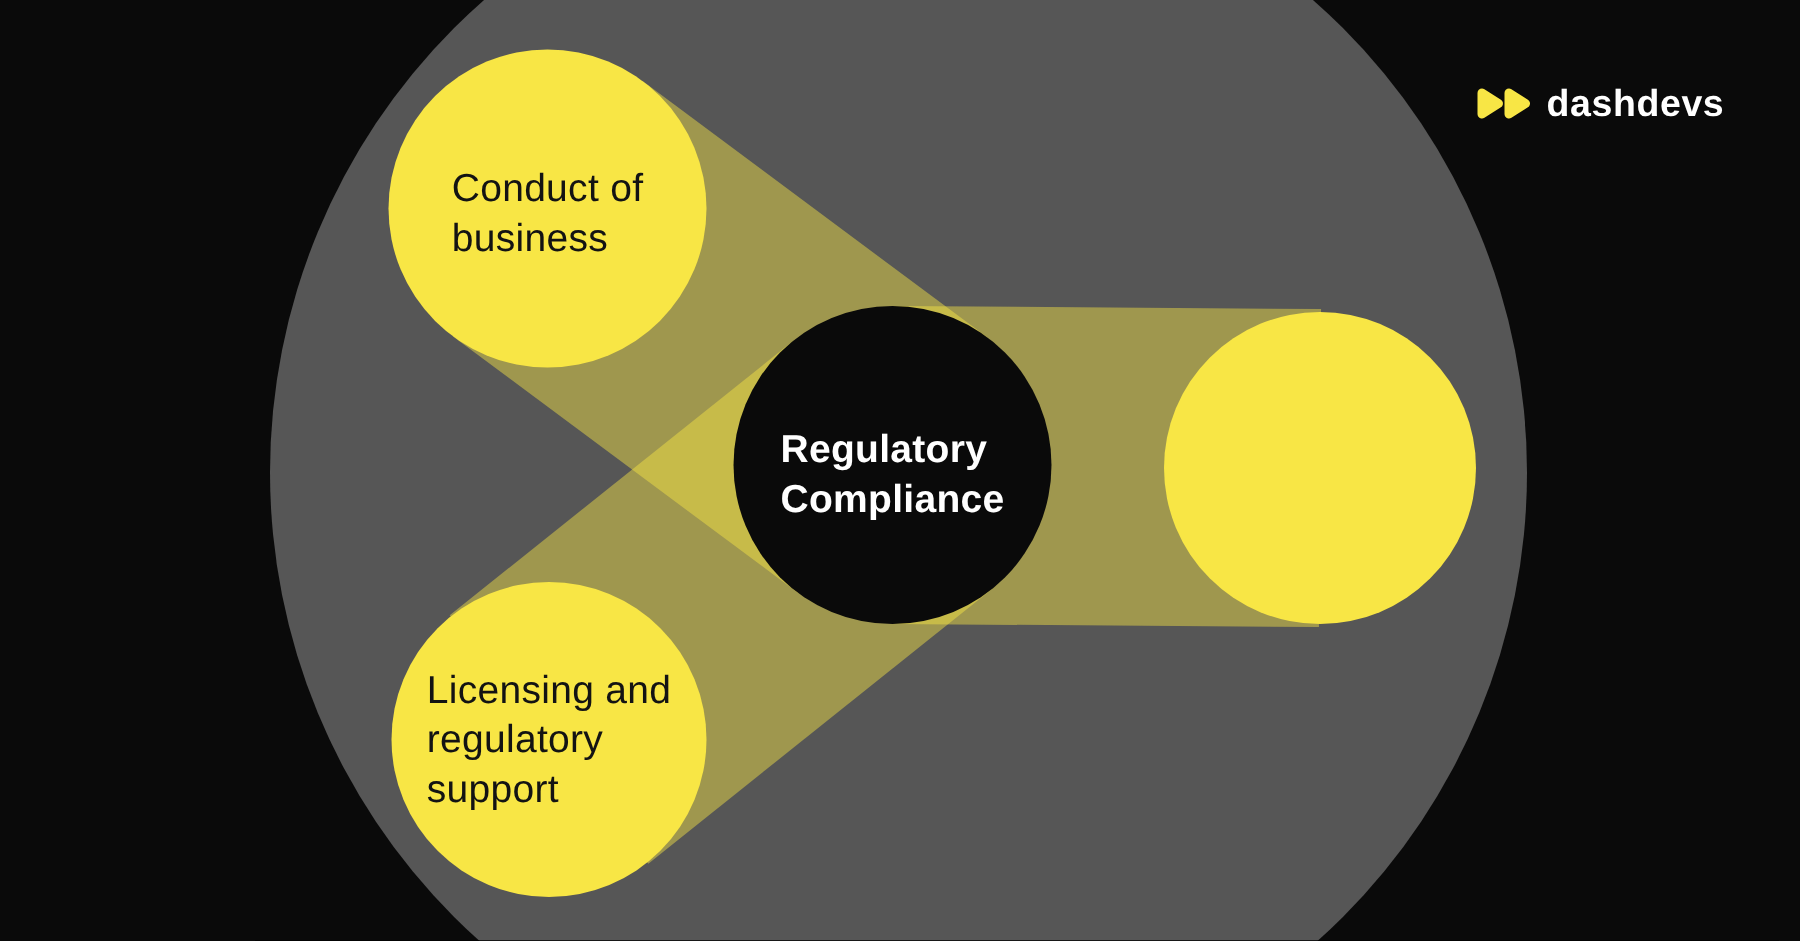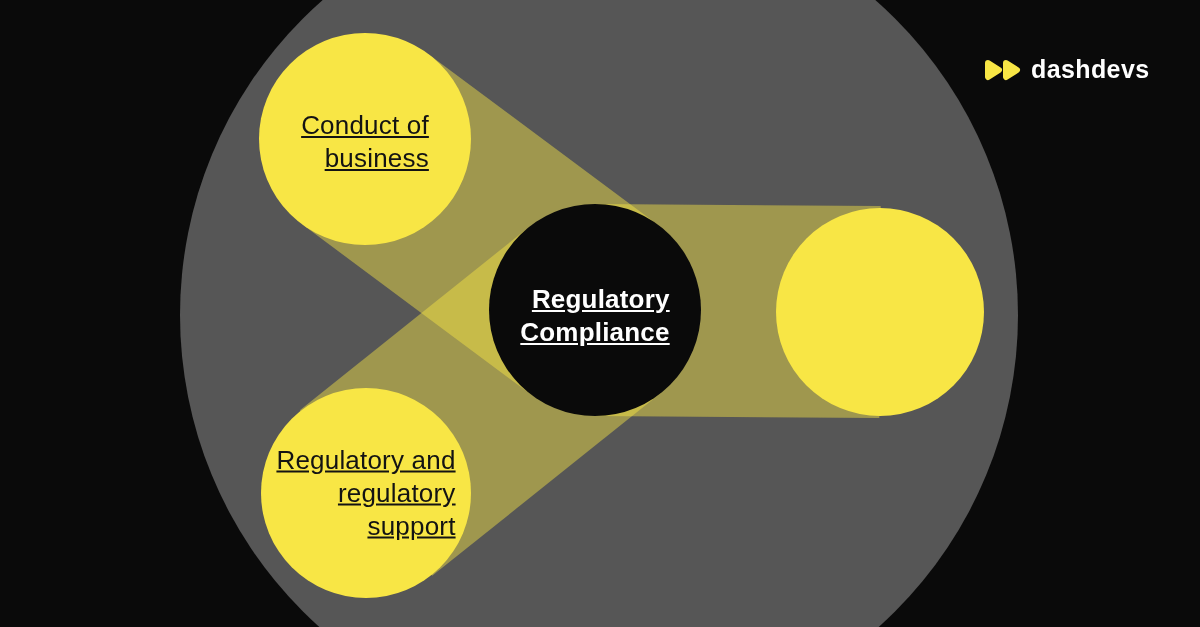--- a/index.html
+++ b/index.html
@@ -13,43 +13,42 @@
   }
   .diagram-svg { position: absolute; left: 0; top: 0; display: block; }
   .bg      { fill: var(--background, #0a0a0a); }
   .backdrop{ fill: var(--backdrop-gray, #565656); }
   .beam    { fill: var(--accent-yellow, #f8e645); fill-opacity: 0.45; }
   .node    { fill: var(--accent-yellow, #f8e645); }
   .hub     { fill: var(--center-black, #0a0a0a); }
   .label {
     position: absolute;
     transform: translate(-50%, -50%);
-    text-align: right;
+    text-align: left;
     white-space: pre-line;
-    text-decoration: underline;
   }
   .node-label {
     color: var(--label-dark, #131313);
     font-size: 26px;
     line-height: 33px;
     letter-spacing: 0.2px;
   }
   .hub-label {
     color: var(--label-light, #ffffff);
     font-weight: 700;
     font-size: 26px;
     line-height: 33px;
     letter-spacing: 0.2px;
   }
   .logo {
     position: absolute;
     left: 984px;
     top: 57px;
     display: flex;
-    align-items: center;
+    align-items: flex-start;
     gap: 9px;
   }
   .logo-icon path {
     fill: var(--accent-yellow, #f8e645);
     stroke: var(--accent-yellow, #f8e645);
     stroke-width: 6;
     stroke-linejoin: round;
   }
   .logo-text {
     color: var(--label-light, #ffffff);
@@ -72,21 +71,21 @@
     <polygon class="beam" points="595.7,204 880.7,206 879.3,418 594.3,416"></polygon>
     <circle class="node" cx="365" cy="139" r="106"></circle>
     <circle class="node" cx="366" cy="493" r="105"></circle>
     <circle class="node" cx="880" cy="312" r="104"></circle>
     <circle class="hub" cx="595" cy="310" r="106"></circle>
   </svg>
 
   <div class="label node-label" style="left:365px; top:142px;">Conduct of
 business</div>
 
-  <div class="label node-label" style="left:366px; top:493px;">Regulatory and
+  <div class="label node-label" style="left:366px; top:493px;">Licensing and
 regulatory
 support</div>
 
 
   <div class="label hub-label" style="left:595px; top:316px;">Regulatory
 Compliance</div>
 
   <div class="logo">
     <svg class="logo-icon" width="38" height="24" viewBox="0 0 38 24">
       <path d="M4 5 L15 12 L4 19 Z"></path>

